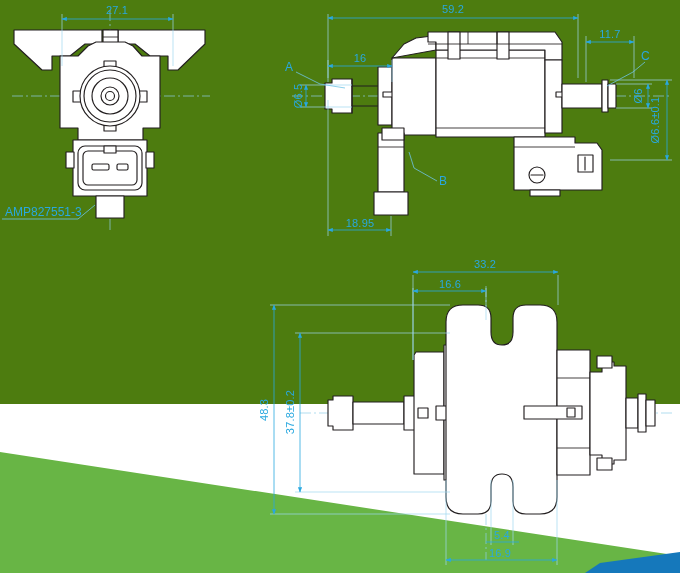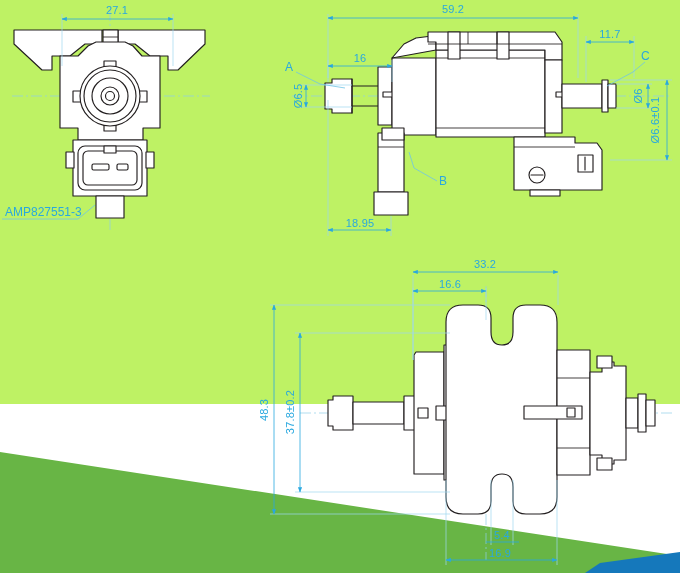--- a/index.html
+++ b/index.html
@@ -11,21 +11,21 @@
     width: 680px;
     height: 573px;
     overflow: hidden;
     font-family: "Liberation Sans", sans-serif;
     position: relative;
   }
   #sheet {
     position: relative;
     width: 680px;
     height: 404px;
-    background: #bef264;
+    background: #4d7c0f;
   }
   svg.drawing {
     position: absolute;
     left: 0;
     top: 0;
     width: 680px;
     height: 573px;
   }
   .part-line {
     fill: none;

